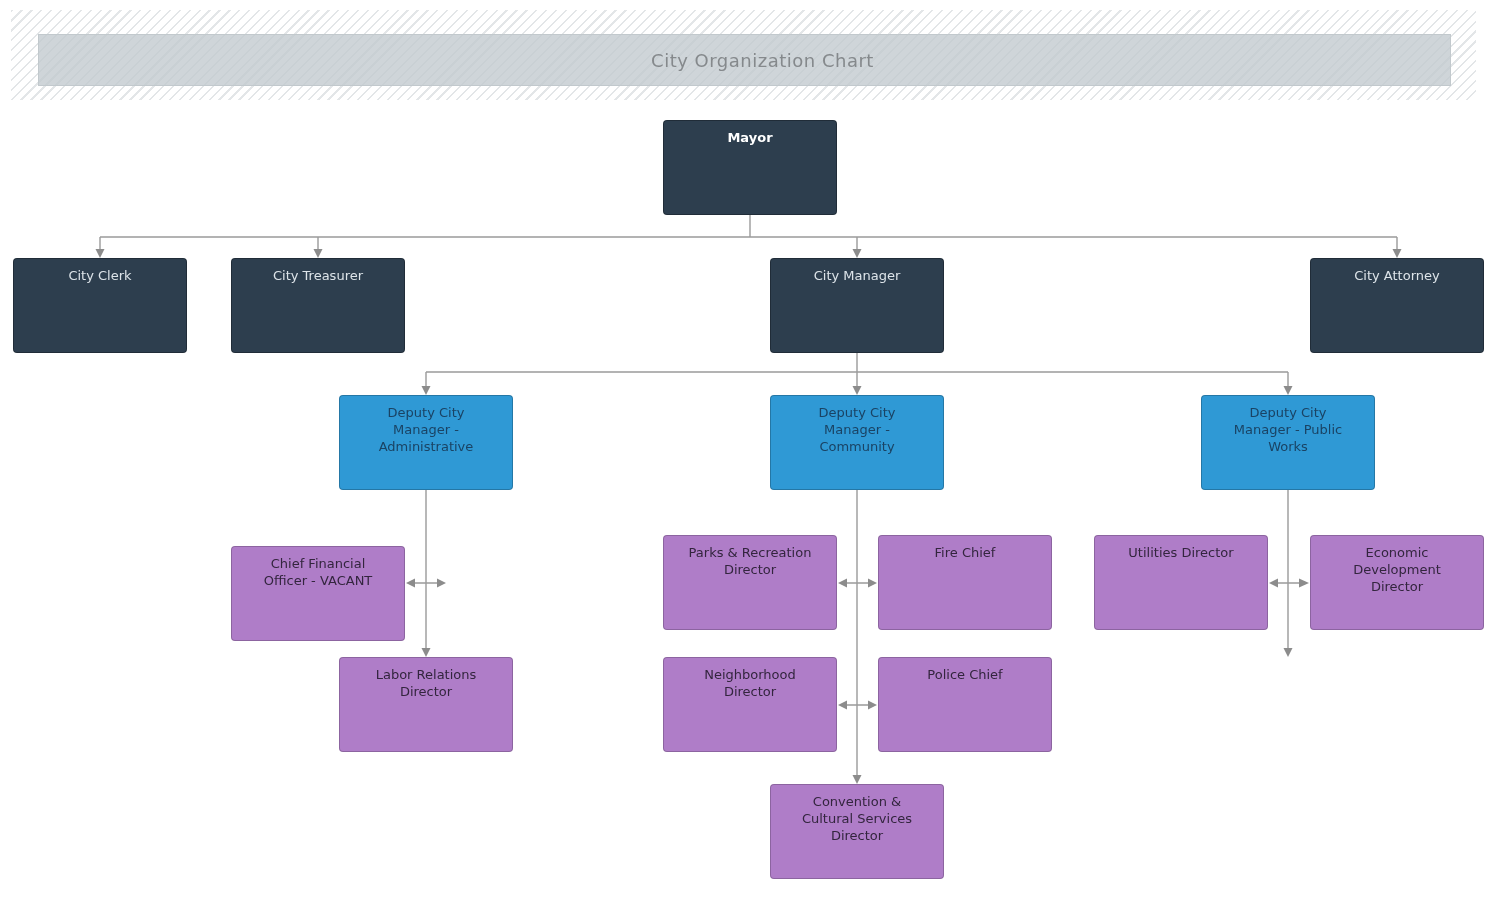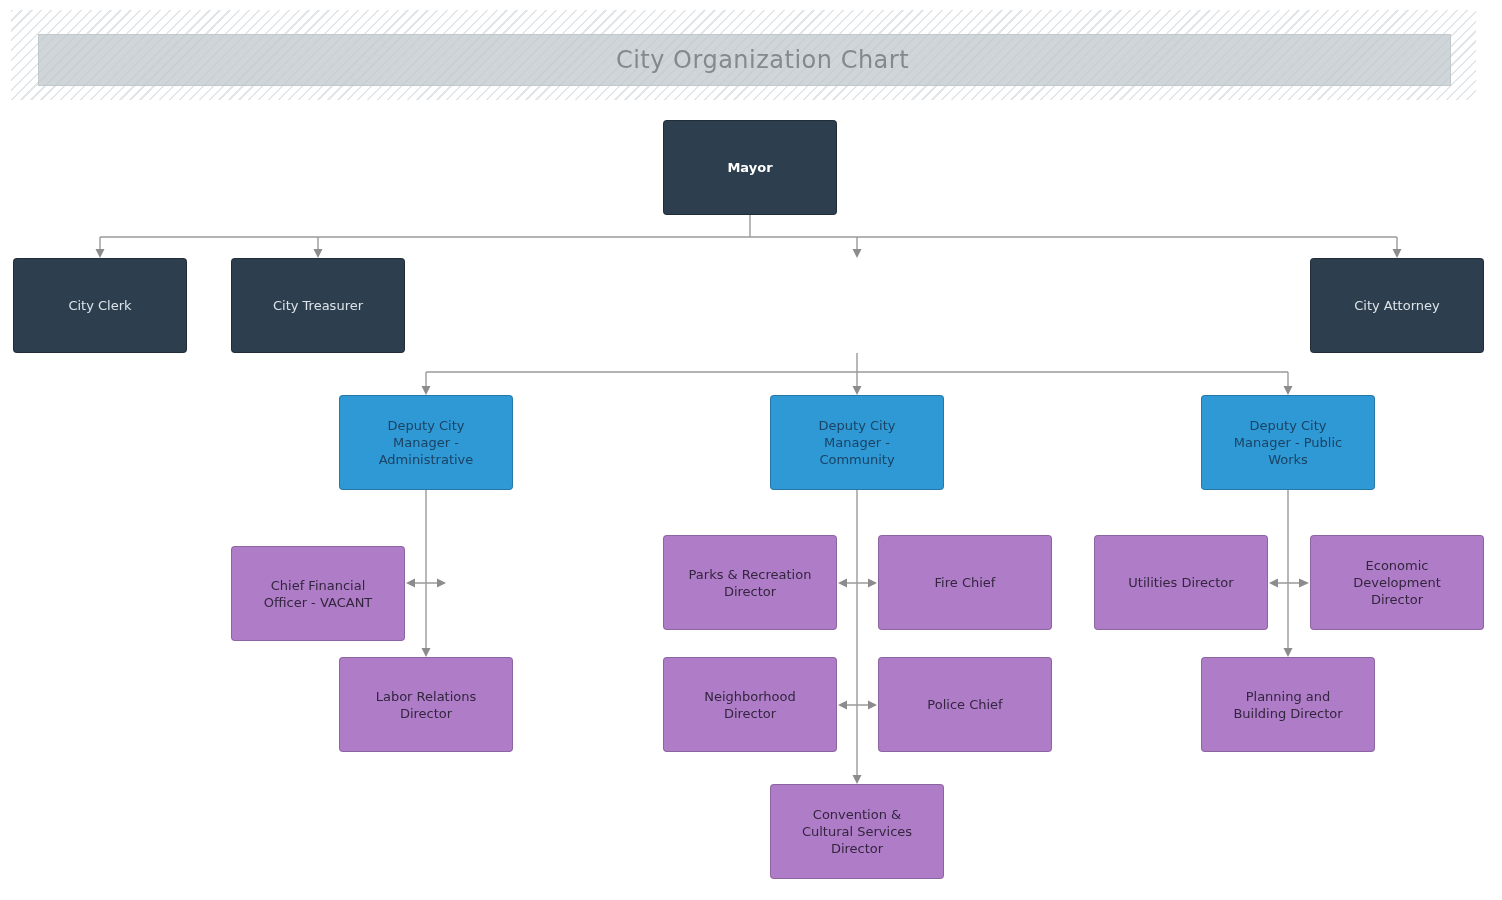--- a/index.html
+++ b/index.html
@@ -14,28 +14,28 @@
     position:absolute; left:11px; top:10px; width:1465px; height:90px;
     background:repeating-linear-gradient(135deg,#e3e6e8 0 1.6px,#ffffff 1.6px 7px);
   }
   .title-banner {
     position:absolute; left:27px; top:24px; width:1411px; height:50px;
     background:rgba(193,201,206,0.78);
     border:1px solid #c2c9cd;
     display:flex; align-items:center; justify-content:center;
   }
   .title-text {
-    font-size:24px; color:#85898c; letter-spacing:0.5px;margin-left:36px;
+    font-size:18px; color:#85898c; letter-spacing:0.5px;margin-left:36px;
   }
 
   
   .node {
     position:absolute; width:174px; height:95px;
     box-sizing:border-box; padding:8px 21px;
-    display:flex; align-items:center; justify-content:center;
+    display:flex; align-items:flex-start; justify-content:center;
     text-align:center; font-size:13px; line-height:17px;
     border-radius:4px; z-index:2;
   }
   .executive { background:var(--c-executive,#2d3e4e); border:1px solid rgba(0,0,0,0.28); color:#dde4e9; }
   .executive.primary { font-weight:bold; color:#ffffff; }
   .deputy { background:var(--c-deputy,#2f99d5); border:1px solid rgba(0,0,0,0.22); color:#1a4364; }
   .department { background:var(--c-department,#af7dc8); border:1px solid rgba(0,0,0,0.2); color:#33253e; }
 
   
   svg.connectors { position:absolute; left:0; top:0; z-index:1; }
@@ -87,20 +87,23 @@
   <div class="node executive primary" style="left:663px;top:120px">
     <span>Mayor</span>
   </div>
 
   <div class="node executive" style="left:231px;top:258px">
     <span>City Treasurer</span>
   </div>
   <div class="node executive" style="left:13px;top:258px">
     <span>City Clerk</span>
   </div>
+  <div class="node executive" style="left:770px;top:258px">
+    <span>City Manager</span>
+  </div>
   <div class="node executive" style="left:1310px;top:258px">
     <span>City Attorney</span>
   </div>
 
   <div class="node deputy" style="left:339px;top:395px">
     <span>Deputy City Manager - Administrative</span>
   </div>
   <div class="node deputy" style="left:770px;top:395px">
     <span>Deputy City Manager - Community</span>
   </div>
@@ -130,17 +133,14 @@
   <div class="node department" style="left:770px;top:784px">
     <span>Convention &amp; Cultural Services Director</span>
   </div>
 
   <div class="node department" style="left:1094px;top:535px">
     <span>Utilities Director</span>
   </div>
   <div class="node department" style="left:1310px;top:535px">
     <span>Economic Development Director</span>
   </div>
-  <div class="node department" style="left:1201px;top:657px">
-    <span>Planning and Building Director</span>
-  </div>
 
 </div>
 
 </body></html>

